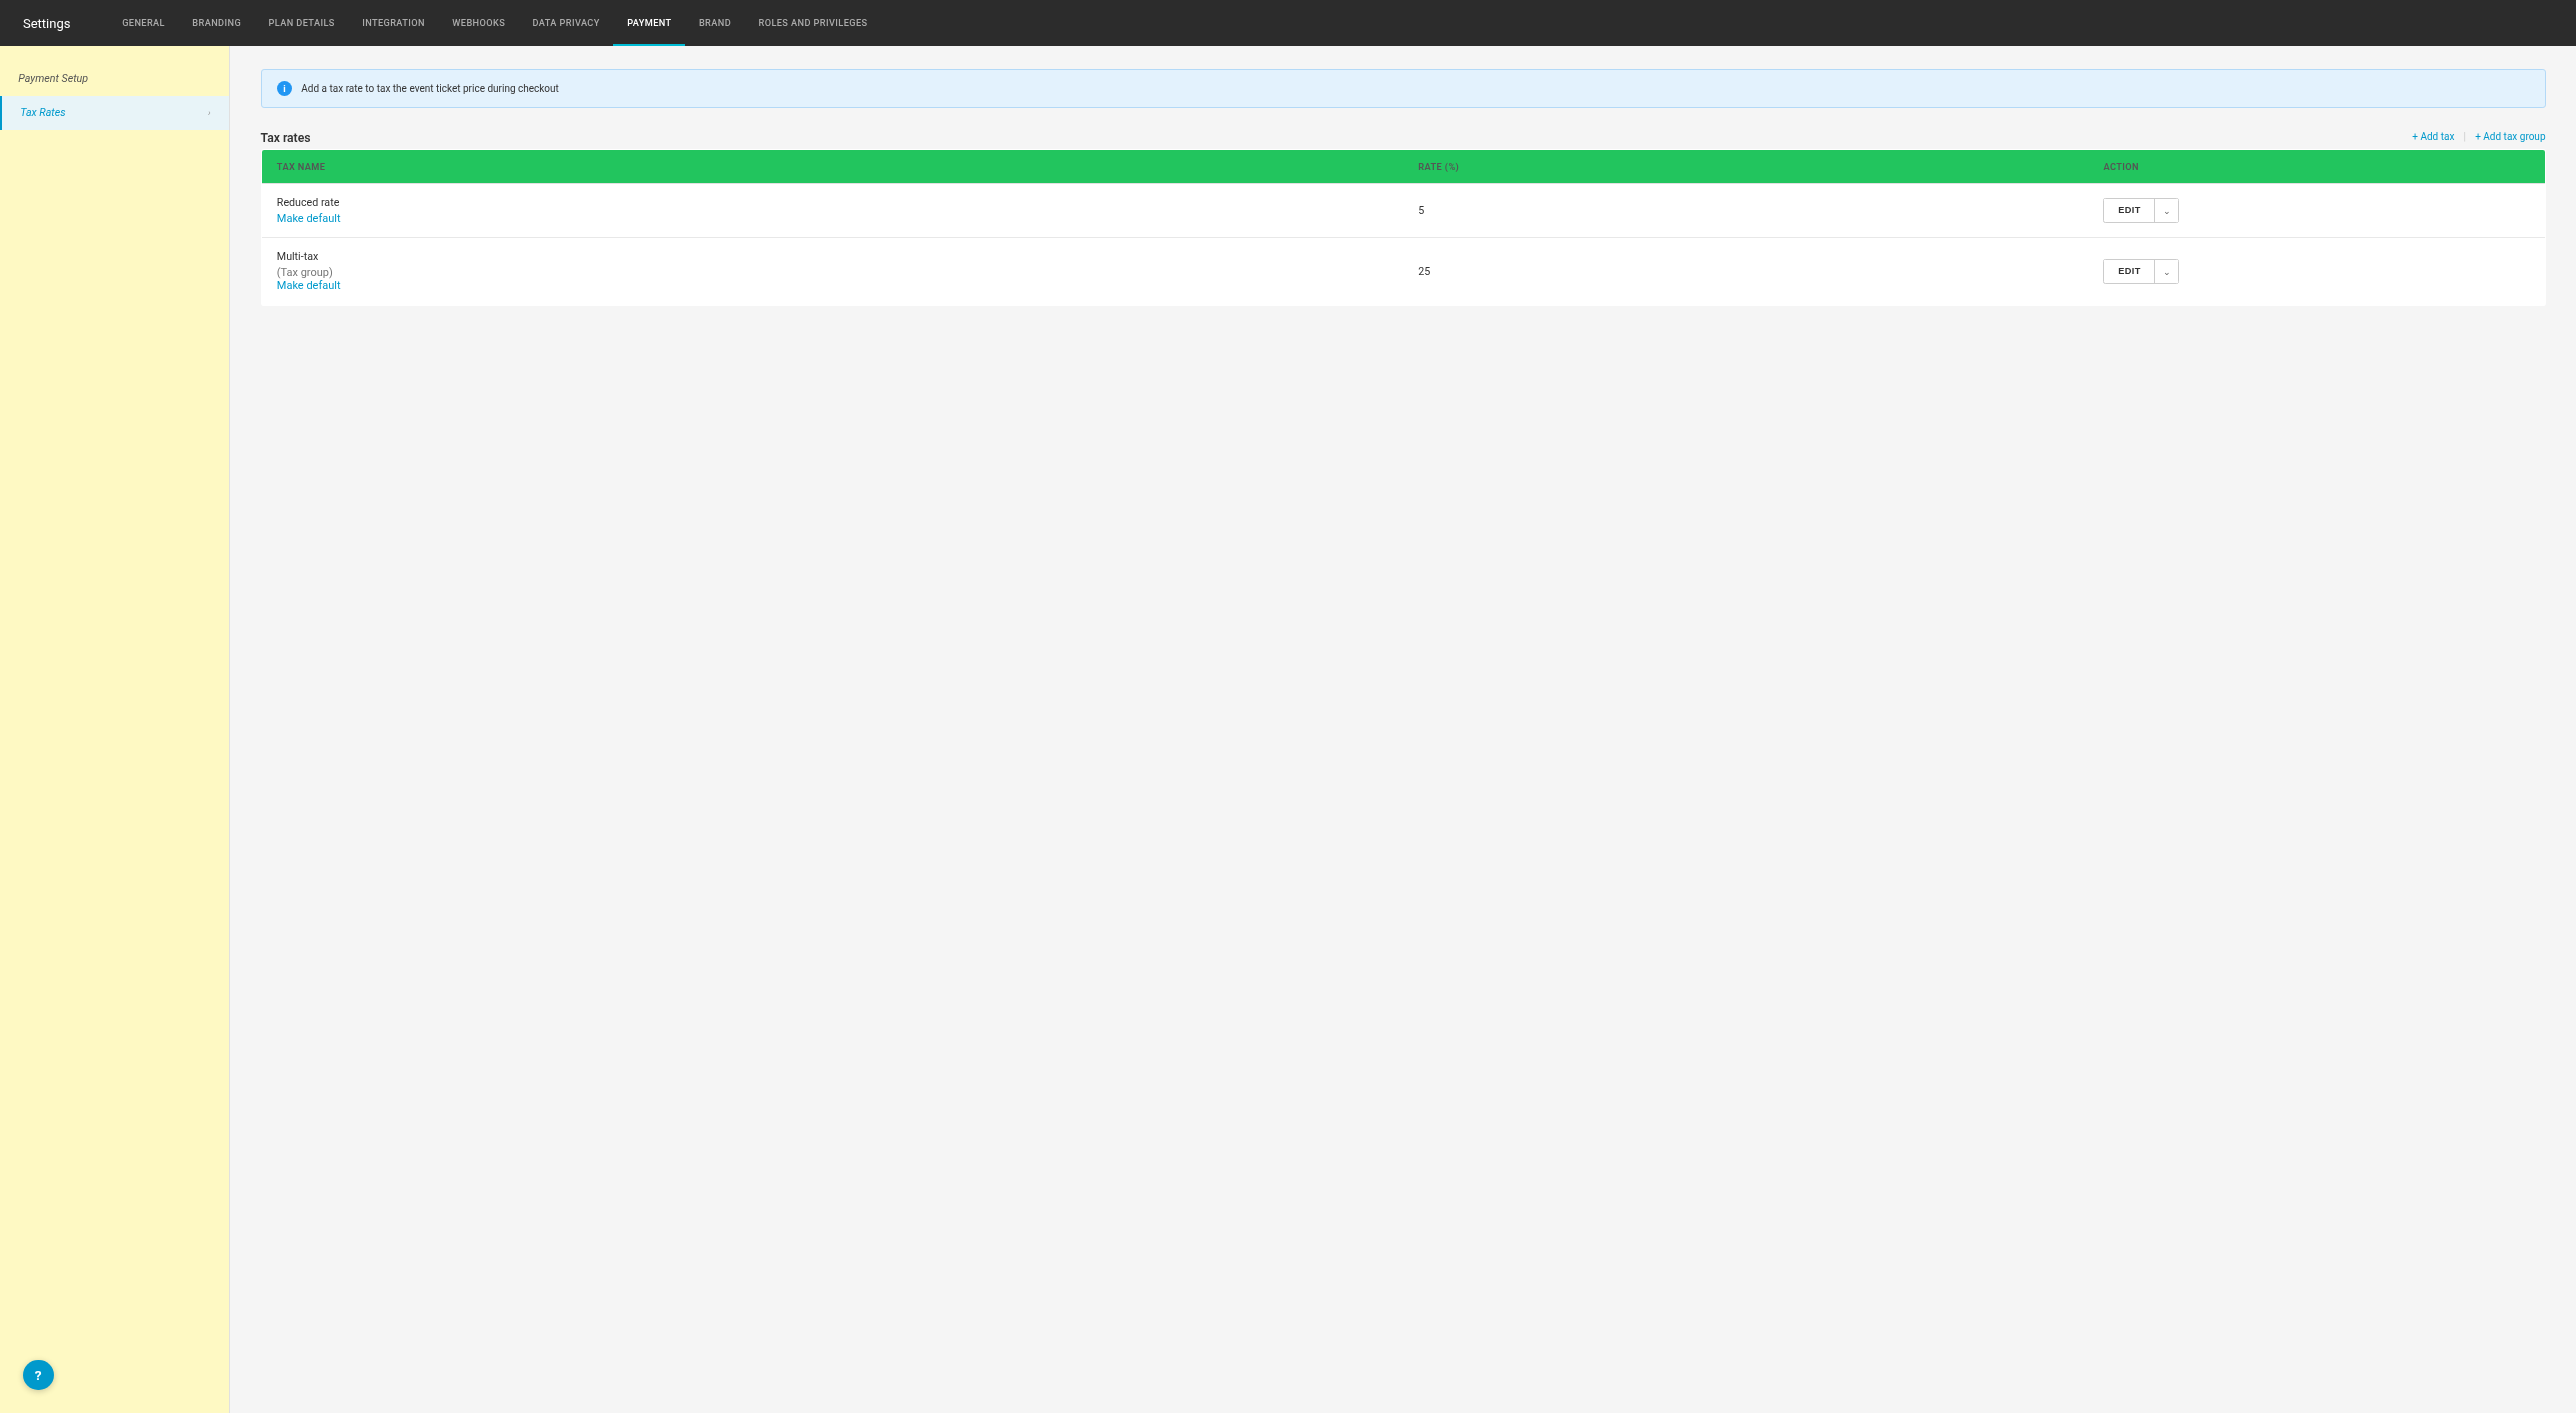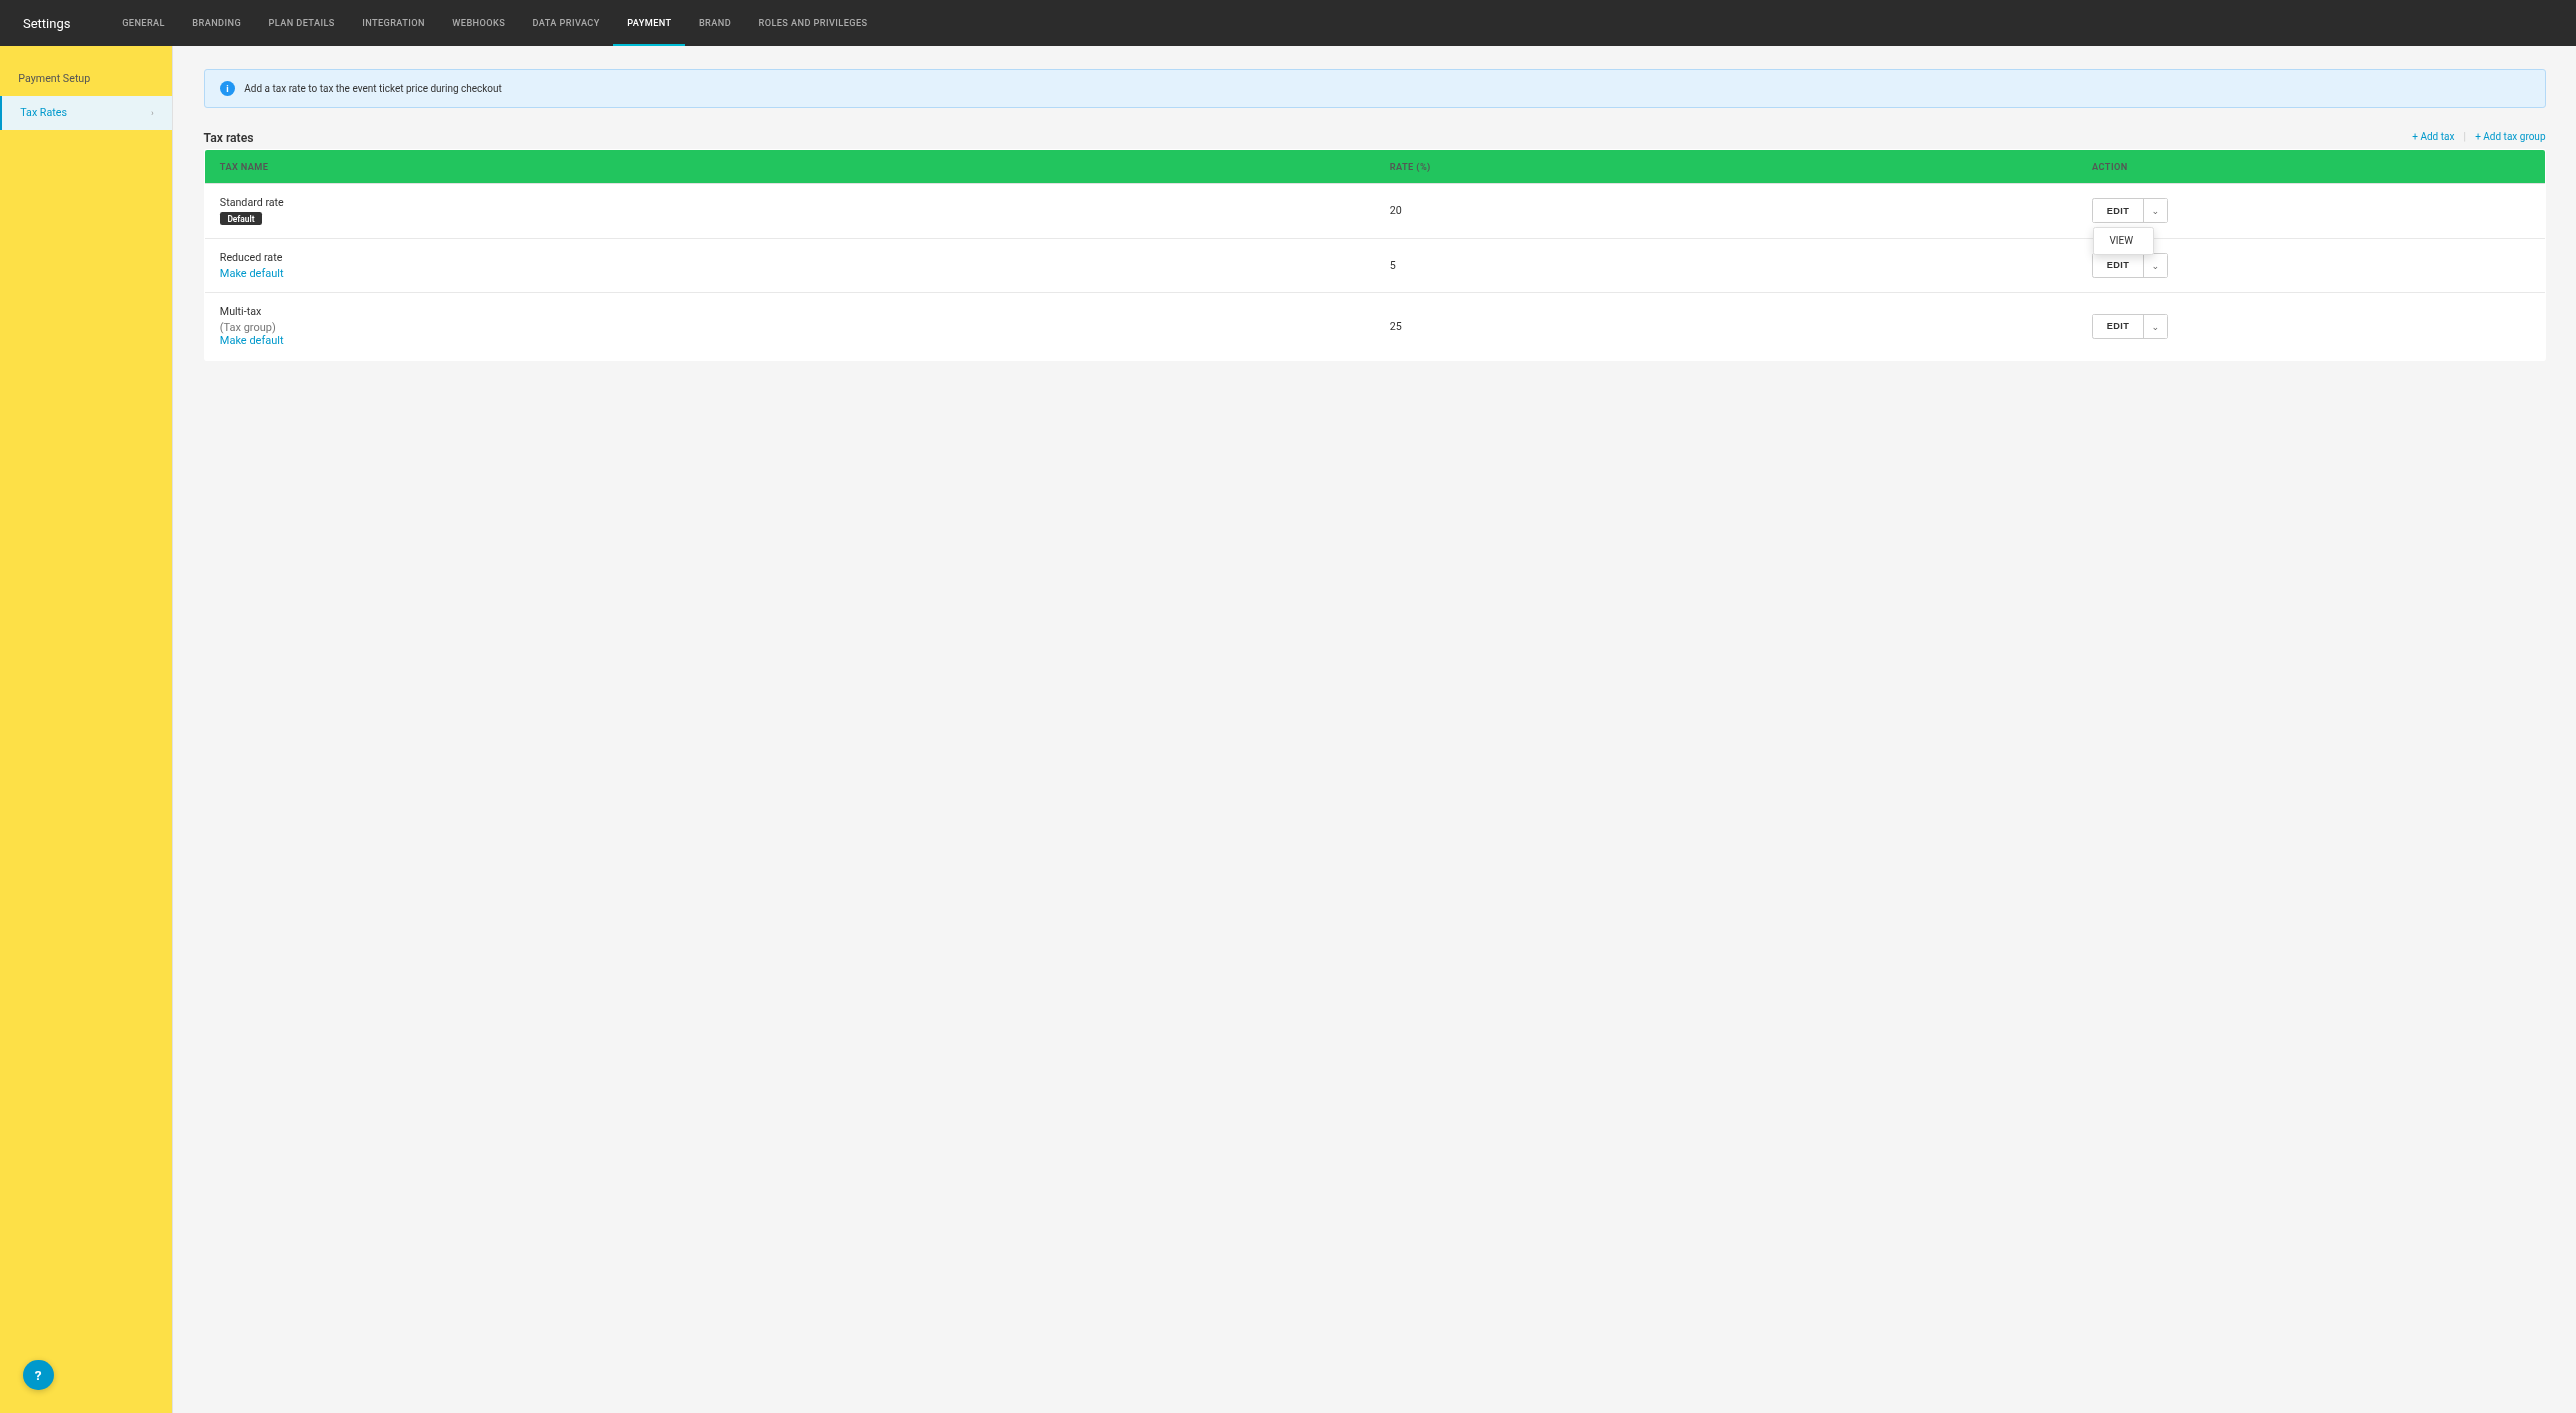--- a/index.html
+++ b/index.html
@@ -45,25 +45,26 @@
     }
 
     
     .layout {
       display: flex;
       min-height: calc(100vh - 46px);
     }
 
     
     .sidebar {
-      width: 173px;
-      background: #fde047;
+      width: 230px;
+      background: #fef9c3;
       border-right: 0.8px solid #e0e0e0;
       padding: 15.3px 0;
       flex-shrink: 0;
+      font-style: italic;
     }
     .sidebar-item {
       padding: 10.7px 18.3px;
       color: #555;
       cursor: pointer;
       font-size: 10.7px;
       display: flex;
       align-items: center;
       justify-content: space-between;
     }
@@ -326,39 +327,20 @@
     <table class="tax-table">
       <thead>
         <tr>
           <th class="tax-name-col">TAX NAME</th>
           <th class="rate-col">RATE (%)</th>
           <th class="action-col">ACTION</th>
         </tr>
       </thead>
       <tbody>
 
-        <tr class="table-row">
-          <td class="tax-name-col">
-            <div class="tax-name">Standard rate</div>
-            <span class="default-badge">Default</span>
-          </td>
-          <td class="rate-col">
-            <span class="rate-value">20</span>
-          </td>
-          <td class="action-col action-cell">
-            <div class="edit-btn-group">
-              <button class="edit-btn">EDIT</button>
-              <button class="dropdown-btn">⌄</button>
-
-              <div class="dropdown-menu">
-                <div class="dropdown-menu-item">VIEW</div>
-              </div>
-            </div>
-          </td>
-        </tr>
 
         <tr class="table-row">
           <td class="tax-name-col">
             <div class="tax-name">Reduced rate</div>
             <a class="make-default-link">Make default</a>
           </td>
           <td class="rate-col">
             <span class="rate-value">5</span>
           </td>
           <td class="action-col action-cell">

